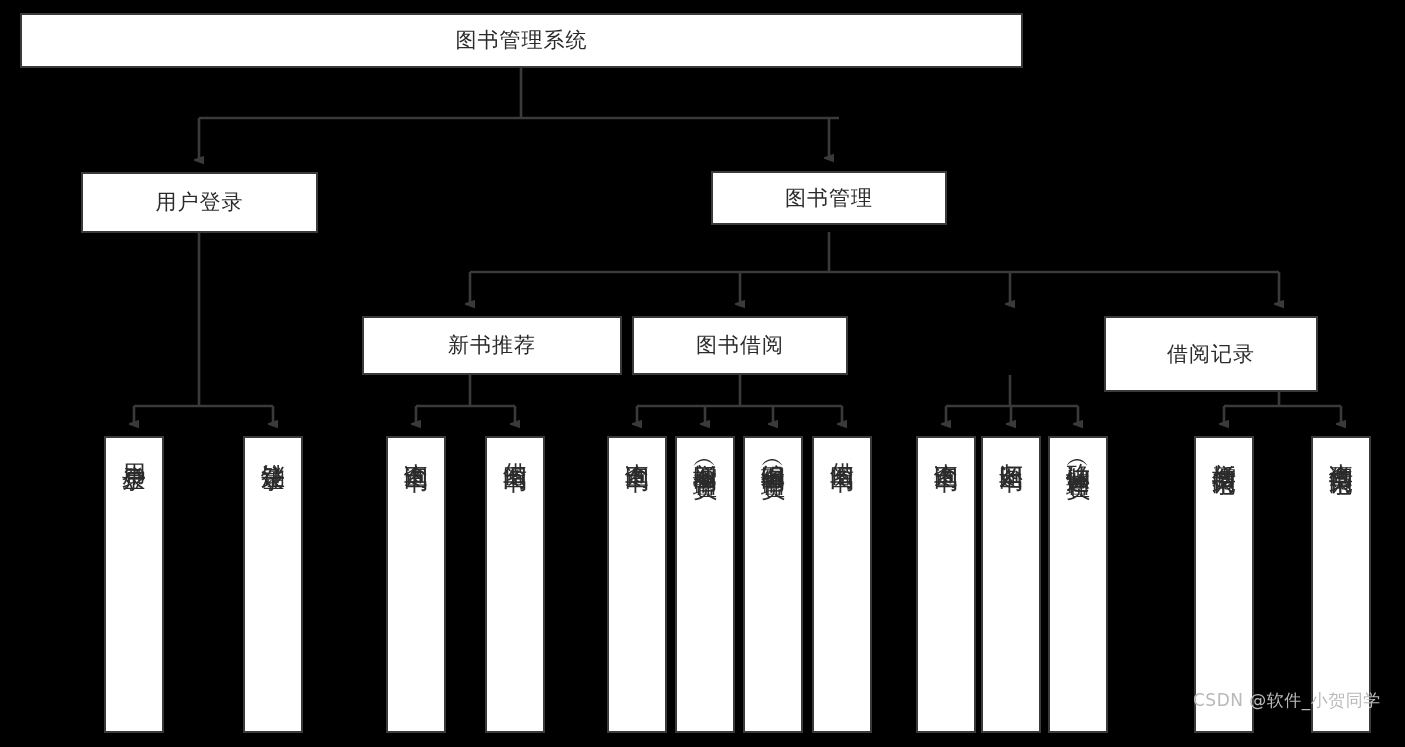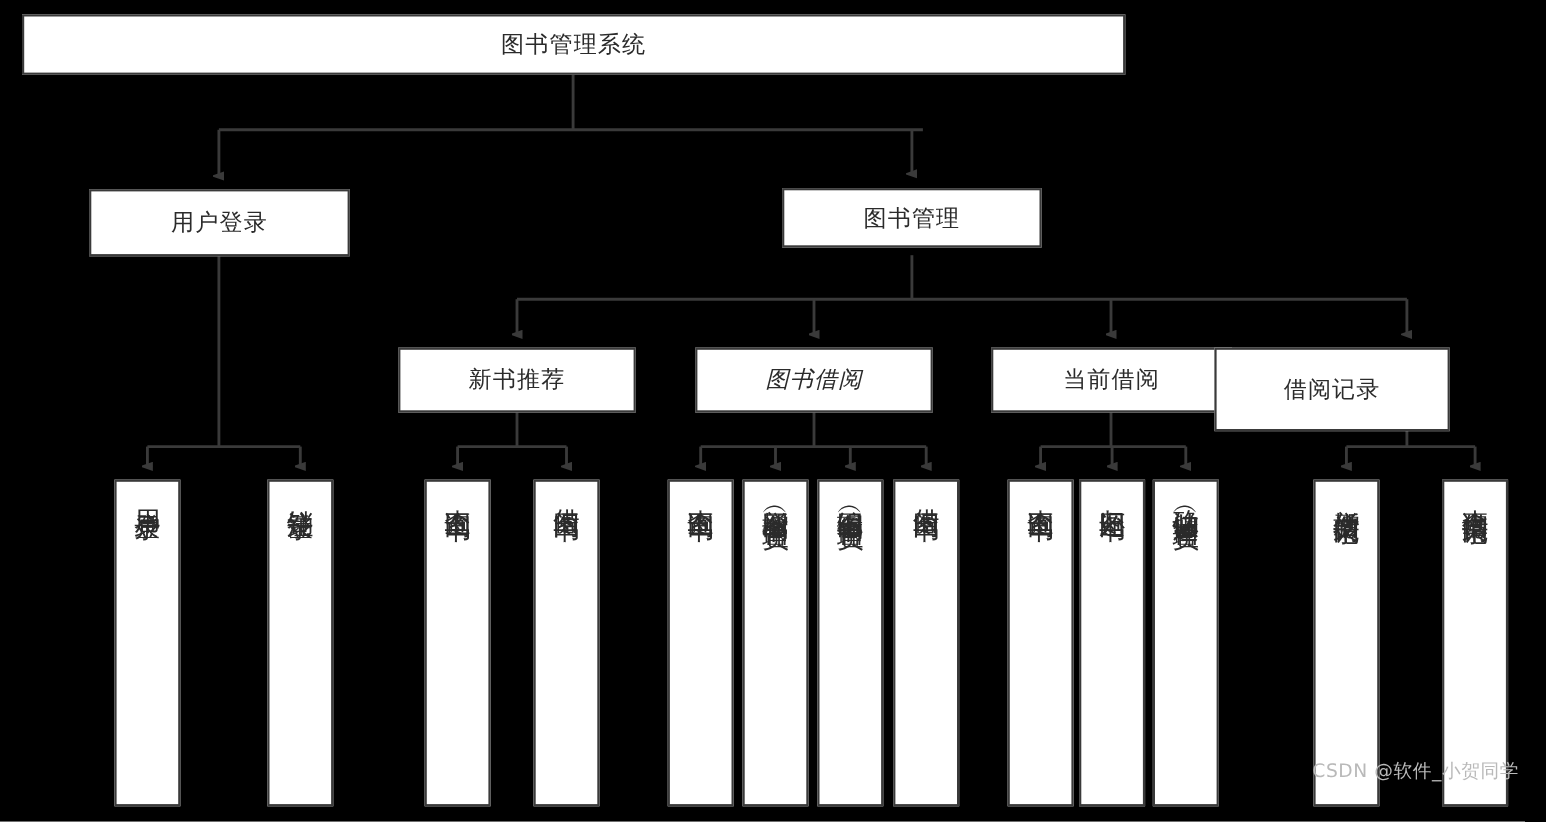--- a/index.html
+++ b/index.html
@@ -92,28 +92,25 @@
     <span class="label">图书管理系统</span>
   </div>
 
   <div class="node horiz" style="left: 81px; top: 172px; width: 237px; height: 61px;">
     <span class="label">用户登录</span>
   </div>
   <div class="node horiz" style="left: 711px; top: 171px; width: 236px; height: 54px;">
     <span class="label">图书管理</span>
   </div>
 
-  <div class="node horiz" style="left: 362px; top: 316px; width: 216px; height: 59px;">
+  <div class="node horiz" style="left: 362px; top: 316px; width: 260px; height: 59px;">
     <span class="label">新书推荐</span>
   </div>
-  <div class="node horiz" style="left: 632px; top: 316px; width: 216px; height: 59px; font-style: italic;">
+  <div class="node horiz" style="left: 632px; top: 316px; width: 216px; height: 59px;">
     <span class="label">图书借阅</span>
-  </div>
-  <div class="node horiz" style="left: 901px; top: 316px; width: 219px; height: 59px;">
-    <span class="label">当前借阅</span>
   </div>
   <div class="node horiz" style="left: 1104px; top: 316px; width: 214px; height: 76px;">
     <span class="label">借阅记录</span>
   </div>
 
   <div class="node leaf" style="left: 104px; top: 436px; width: 60px; height: 297px;">
     <span class="label">用户登录</span>
   </div>
   <div class="node leaf" style="left: 243px; top: 436px; width: 60px; height: 297px;">
     <span class="label">注销登录</span>

